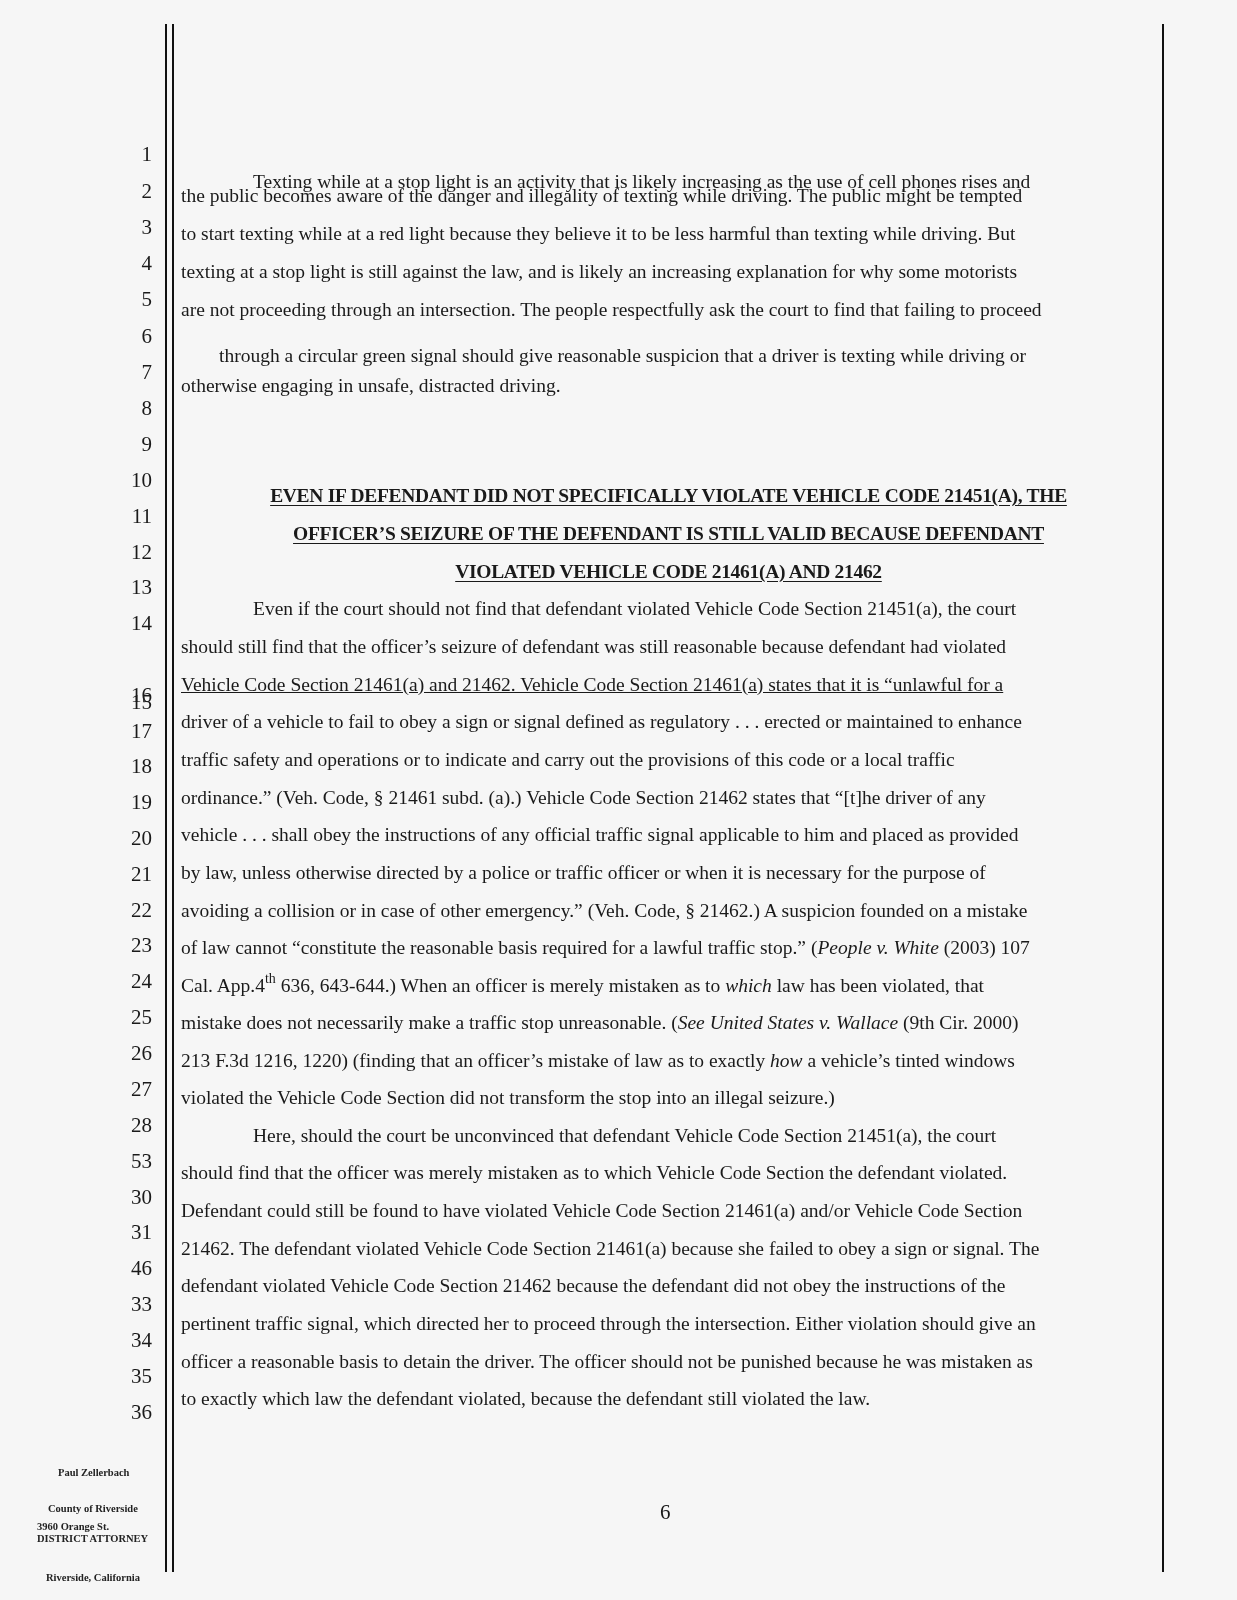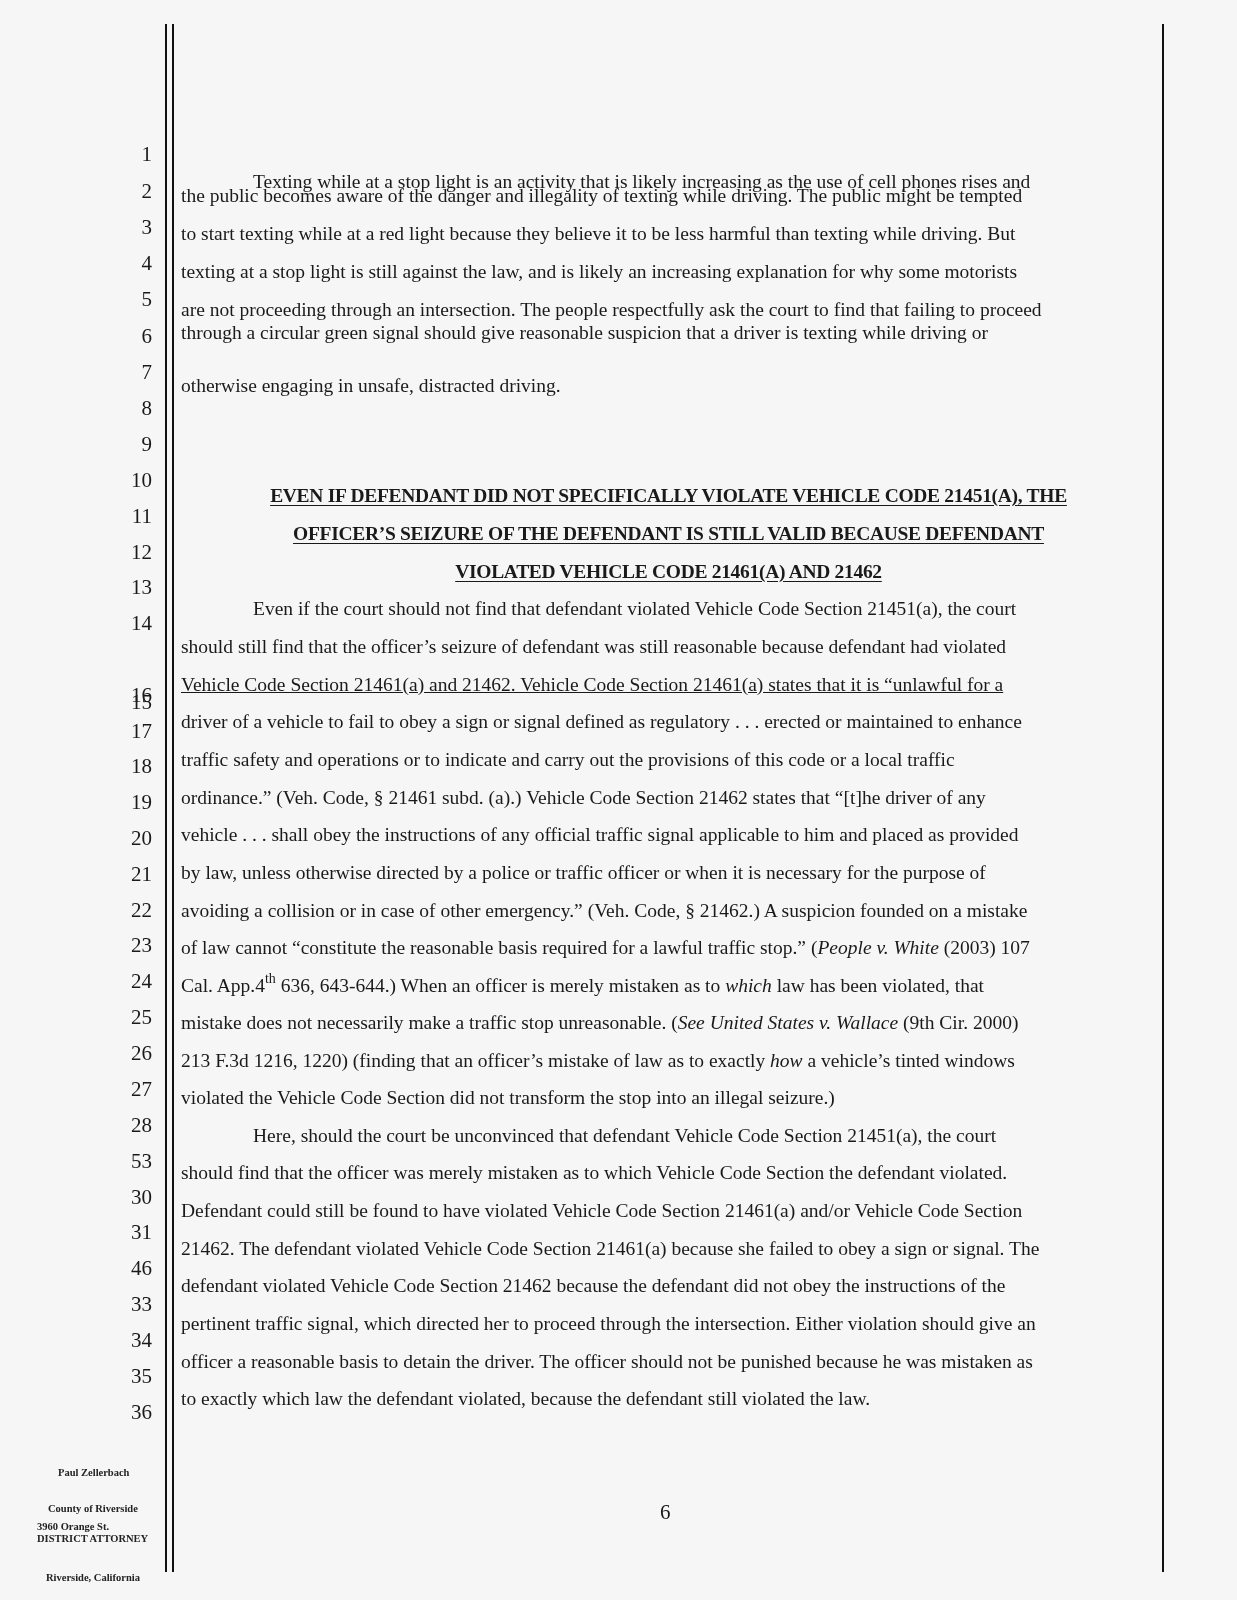--- a/index.html
+++ b/index.html
@@ -78,21 +78,21 @@
     <div class="linenum" style="top: 1364px;">35</div>
     <div class="linenum" style="top: 1400px;">36</div>
   </div>
 
 <div>
   <div class="textline indent" style="top:146px;margin-top:24px;">Texting while at a stop light is an activity that is likely increasing as the use of cell phones rises and</div>
   <div class="textline" style="top:184px;">the public becomes aware of the danger and illegality of texting while driving. The public might be tempted</div>
   <div class="textline" style="top:222px;">to start texting while at a red light because they believe it to be less harmful than texting while driving. But</div>
   <div class="textline" style="top:260px;">texting at a stop light is still against the law, and is likely an increasing explanation for why some motorists</div>
   <div class="textline" style="top:298px;">are not proceeding through an intersection. The people respectfully ask the court to find that failing to proceed</div>
-  <div class="textline" style="top:321px;">through a circular green signal should give reasonable suspicion that a driver is texting while driving or</div>
+  <div class="textline" style="top:344px;margin-left:38px;">through a circular green signal should give reasonable suspicion that a driver is texting while driving or</div>
   <div class="textline" style="top:374px;">otherwise engaging in unsafe, distracted driving.</div>
 </div>
 
 <div>
   <div class="heading" style="top:484px;">EVEN IF DEFENDANT DID NOT SPECIFICALLY VIOLATE VEHICLE CODE 21451(A), THE</div>
   <div class="heading" style="top:522px;">OFFICER’S SEIZURE OF THE DEFENDANT IS STILL VALID BECAUSE DEFENDANT</div>
   <div class="heading" style="top:560px;">VIOLATED VEHICLE CODE 21461(A) AND 21462</div>
 </div>
 
 <div>

